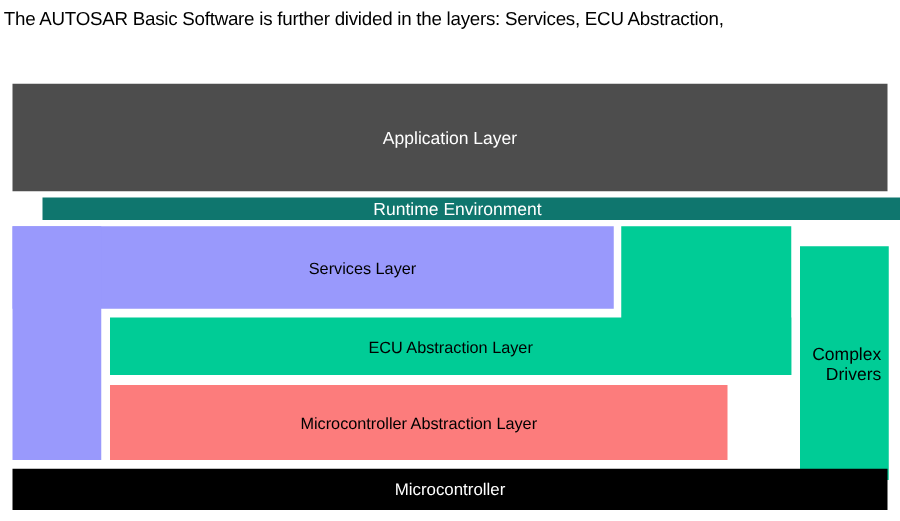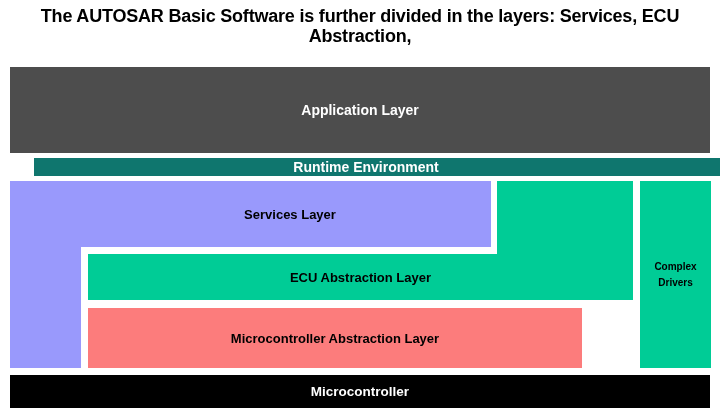--- a/index.html
+++ b/index.html
@@ -13,56 +13,55 @@
     width: 720px;
     height: 417px;
     background: #ffffff;
     overflow: hidden;
   }
   .title {
     position: absolute;
     left: 3px;
     top: 6px;
     width: 714px;
-    font-size: 18px;
-    font-weight: bold;
+    font-size: 15px;
+    font-weight: normal;
     color: #000000;
     line-height: 20px;
     letter-spacing: -0.2px;
-    text-align: center;
   }
   .title .line2 {
     padding-left: 26px;
   }
   .box {
     position: absolute;
     display: flex;
     align-items: center;
     justify-content: center;
-    text-align: center;
-    font-weight: bold;
+    text-align: right;
+    font-weight: normal;
     box-sizing: border-box;
   }
   
   .app      { left: 10px; top: 67px;  width: 700px; height: 86px;  color: #ffffff; font-size: 14px; }
   
   .rte      { left: 10px; top: 158px; width: 700px; height: 18px;  color: #ffffff; font-size: 14px; }
   .rte .lbl { transform: translateX(-18px); }
   
   .svc-h    { left: 10px; top: 181px; width: 481px; height: 66px; }
   .svc-v    { left: 10px; top: 181px; width: 71px;  height: 187px; }
   .svc-lbl  { left: 10px; top: 181px; width: 572px; height: 66px; color: #000000; font-size: 13px; background: transparent; }
   .svc-lbl .lbl { transform: translateX(-6px); }
   
   .ecu-v    { left: 497px; top: 181px; width: 136px; height: 119px; }
   .ecu-h    { left: 88px;  top: 254px; width: 545px; height: 46px; color: #000000; font-size: 13px; }
   
   .mcal     { left: 88px;  top: 308px; width: 494px; height: 60px; color: #000000; font-size: 13px; }
   
-  .cdrv     { left: 640px; top: 181px; width: 71px;  height: 187px; color: #000000; font-size: 10px; line-height: 16px; padding: 12px 6px; }
+  .cdrv     { left: 640px; top: 197px; width: 71px;  height: 187px; color: #000000; font-size: 14px; line-height: 16px; padding: 12px 6px; }
   
   .mcu      { left: 10px;  top: 375px; width: 700px; height: 33px; color: #ffffff; font-size: 13.5px; }
 </style>
 </head>
 <body>
 
 <div class="page">
 
   <div class="title">
     <div>The AUTOSAR Basic Software is further divided in the layers: Services, ECU Abstraction,</div>

